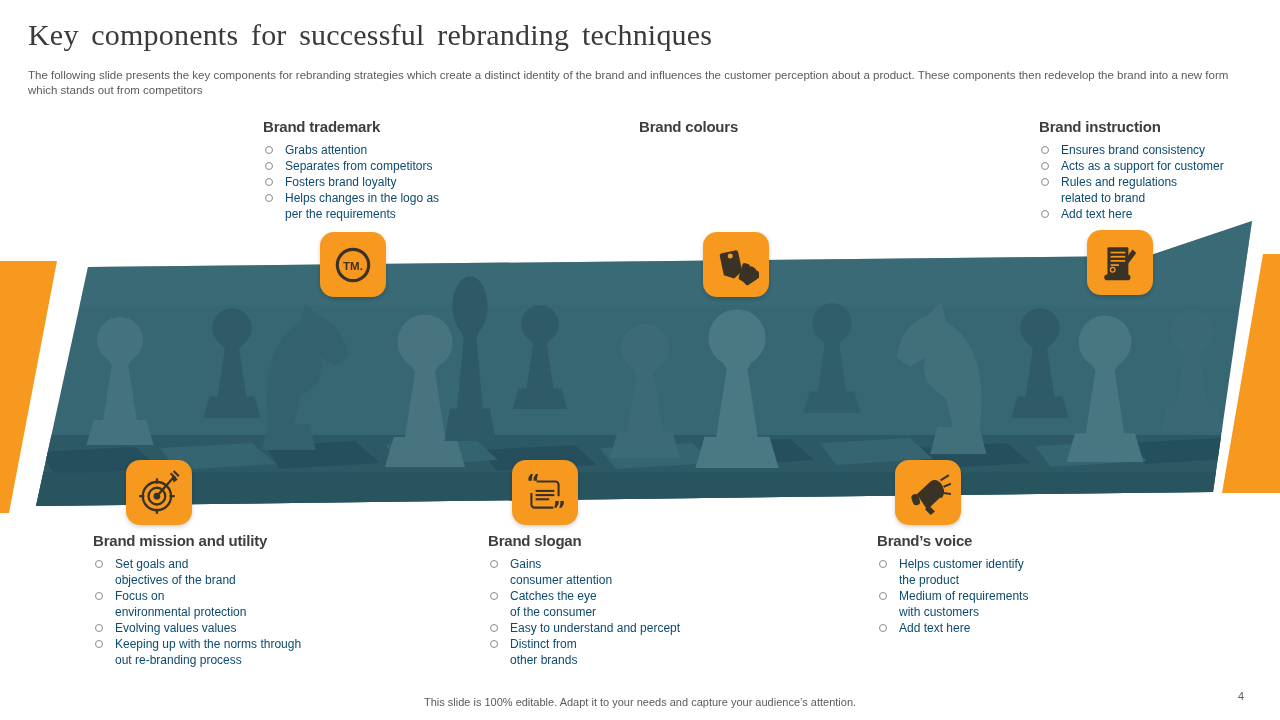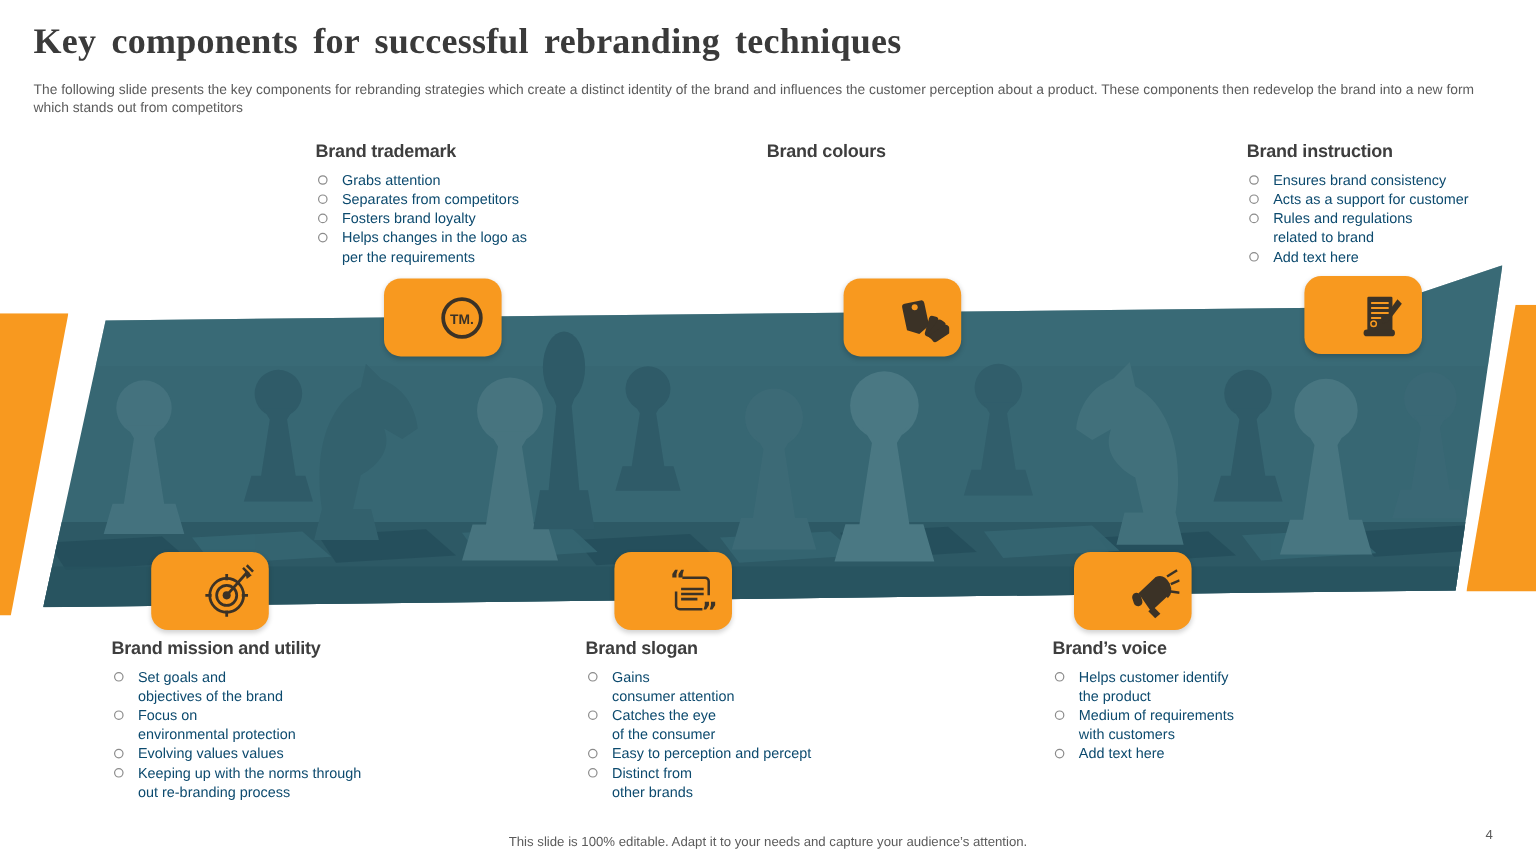--- a/index.html
+++ b/index.html
@@ -1,21 +1,21 @@
 <!DOCTYPE html>
 <html><head>
 <meta charset="utf-8">
 <style>
   html,body{margin:0;padding:0;background:#ffffff;}
   .slide{position:relative;width:1280px;height:720px;background:#ffffff;overflow:hidden;
          font-family:"Liberation Sans",sans-serif;}
 
   
   .title{position:absolute;left:28px;top:18px;width:1000px;
-         font-family:"Liberation Serif",serif;font-size:30px;font-weight:700;
+         font-family:"Liberation Serif",serif;font-size:30px;font-weight:400;
          color:#3a3a3a;word-spacing:5px;letter-spacing:0.2px;}
   .subtitle{position:absolute;left:28px;top:68px;width:1232px;
             font-size:11.5px;line-height:15px;color:#5b5b5b;}
 
   
   .section{position:absolute;}
   .sec-title{margin:0 0 7px 0;font-size:15px;font-weight:bold;color:#3e3e3e;letter-spacing:-0.2px;}
   .bullets{list-style:none;margin:0;padding:0;}
   .bullet{display:flex;align-items:flex-start;font-size:12px;line-height:16px;color:#0c4a6e;}
   .marker{flex:0 0 auto;width:6px;height:6px;border:1px solid #8b8b8b;border-radius:50%;
@@ -27,21 +27,21 @@
   .accent-left{clip-path:polygon(0px 261px,57px 261px,9px 513px,0px 513px);}
   .accent-right{clip-path:polygon(1263px 254px,1280px 254px,1280px 493px,1222px 493px);}
 
   
   .band{position:absolute;inset:0;
         clip-path:polygon(88px 267px,1148px 256px,1252px 221px,1213px 492px,36px 506px);}
   .band svg{position:absolute;left:0;top:210px;width:1280px;height:300px;}
 
   
   .icon-tile{position:absolute;width:66px;height:65px;background:#F8991F;border-radius:14px;
-             box-shadow:0 2px 4px rgba(0,0,0,0.18);display:flex;align-items:center;justify-content:center;padding-left:32px;}
+             box-shadow:0 2px 4px rgba(0,0,0,0.18);display:flex;align-items:center;justify-content:center;}
   .icon-tile svg{display:block;}
 
   
   .footer-note{position:absolute;left:0;right:0;top:696px;text-align:center;
                font-size:11px;color:#5b5b5b;}
   .page-number{position:absolute;right:36px;top:690px;font-size:11px;color:#5b5b5b;}
 </style>
 </head>
 <body>
 
@@ -181,21 +181,21 @@
           <span class="btext">Gains
 consumer attention</span>
         </li>
         <li class="bullet">
           <span class="marker"></span>
           <span class="btext">Catches the eye
 of the consumer</span>
         </li>
         <li class="bullet">
           <span class="marker"></span>
-          <span class="btext">Easy to perception and percept</span>
+          <span class="btext">Easy to understand and percept</span>
         </li>
         <li class="bullet">
           <span class="marker"></span>
           <span class="btext">Distinct from
 other brands</span>
         </li>
       </ul>
   </div>
   <div class="section" style="left:877px;top:532px;width:230px">
     <h3 class="sec-title">Brand’s voice</h3>

